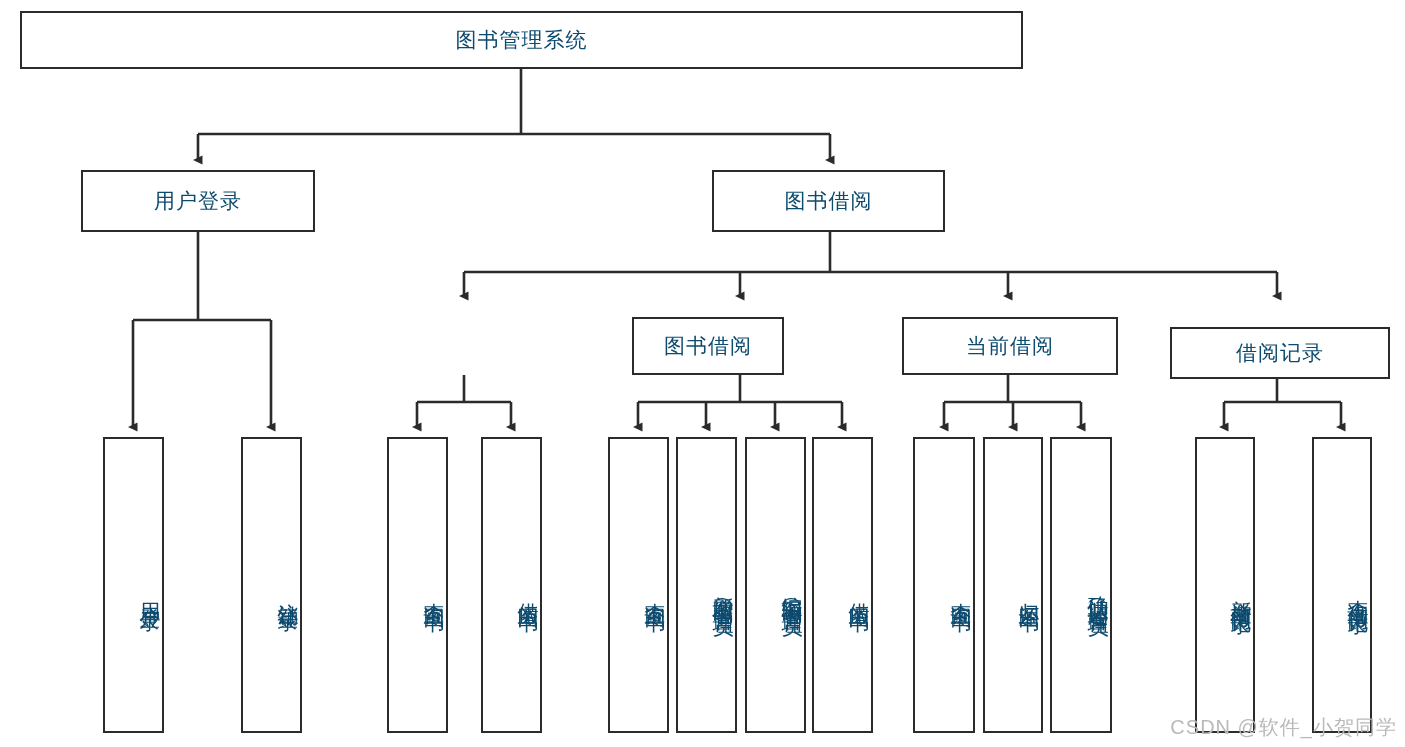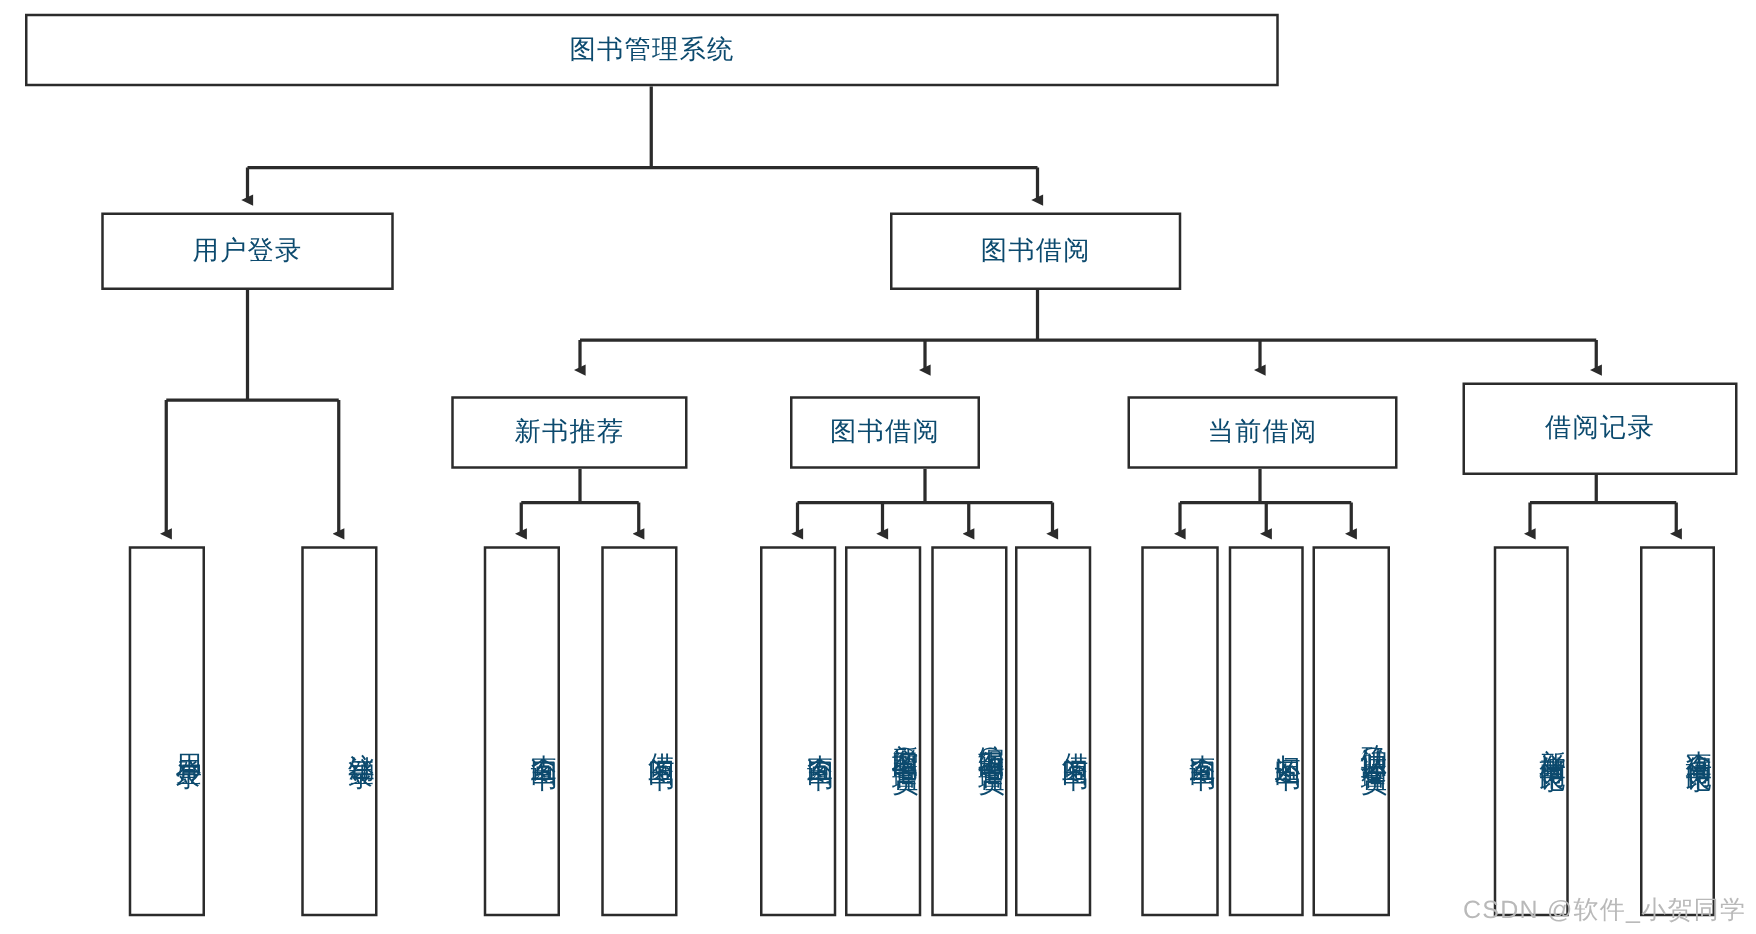--- a/index.html
+++ b/index.html
@@ -126,30 +126,27 @@
     <span>图书管理系统</span>
   </div>
 
   <div class="node horiz" style="left:81px; top:170px; width:234px; height:62px;">
     <span>用户登录</span>
   </div>
   <div class="node horiz" style="left:712px; top:170px; width:233px; height:62px;">
     <span>图书借阅</span>
   </div>
 
-  <div class="node horiz" style="left:361px; top:317px; width:189px; height:58px;">
-    <span>新书推荐</span>
-  </div>
   <div class="node horiz" style="left:632px; top:317px; width:152px; height:58px;">
     <span>图书借阅</span>
   </div>
   <div class="node horiz" style="left:902px; top:317px; width:216px; height:58px;">
     <span>当前借阅</span>
   </div>
-  <div class="node horiz" style="left:1170px; top:306px; width:220px; height:74px;">
+  <div class="node horiz" style="left:1170px; top:327px; width:220px; height:52px;">
     <span>借阅记录</span>
   </div>
 
   <div class="node vert" style="left:103px; top:437px; width:61px; height:296px;">
     <span>用户登录</span>
   </div>
   <div class="node vert" style="left:241px; top:437px; width:61px; height:296px;">
     <span>注销登录</span>
   </div>
 

